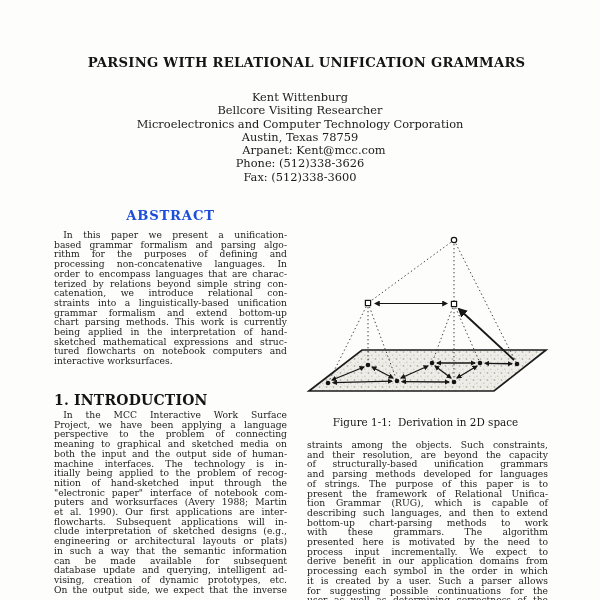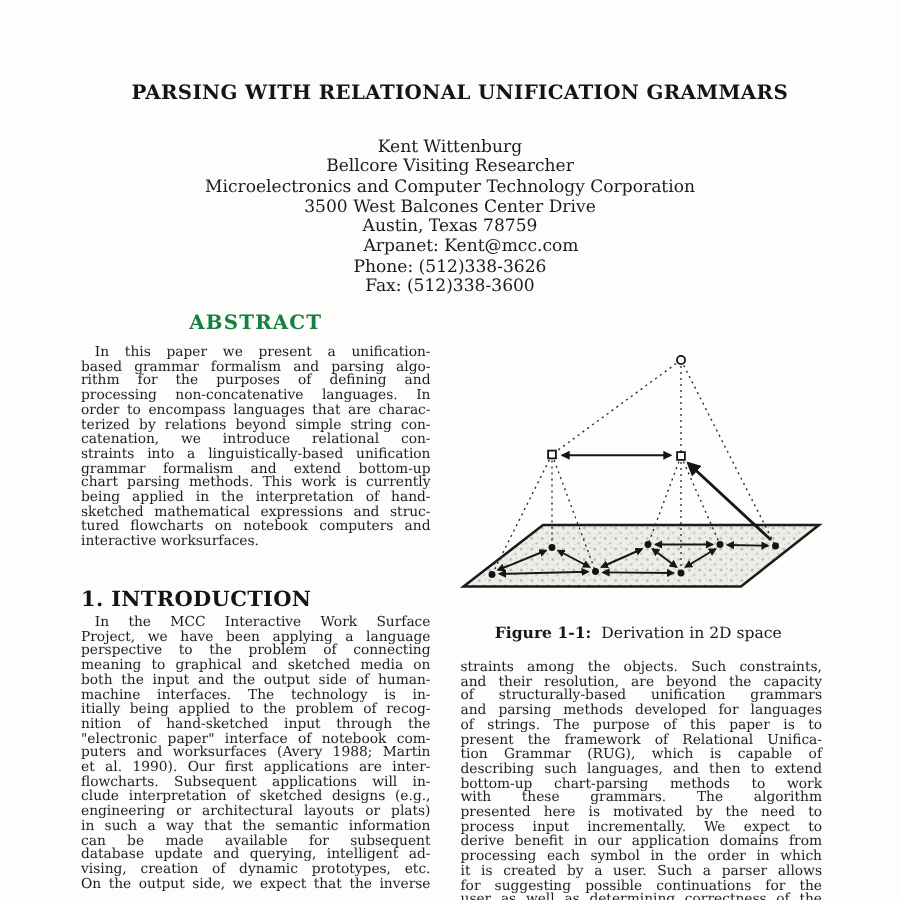--- a/index.html
+++ b/index.html
@@ -12,51 +12,50 @@
   .page-title{
     left:0;right:0;top:55px;text-align:center;
     font-size:13.2px;font-weight:700;letter-spacing:.25px;color:#141414;margin-left:13px;
   }
   .authors{
     left:0;right:0;top:91px;text-align:center;
     font-size:11.4px;line-height:13.3px;color:#1b1b1b;
   }
   .col-head-center{
     left:54px;width:233px;top:208px;text-align:center;
-    font-size:13.2px;font-weight:700;letter-spacing:.8px;color:#15803d;
+    font-size:13.2px;font-weight:700;letter-spacing:.8px;color:#1d4ed8;
   }
   .body-block{
     font-size:9.2px;line-height:9.7px;color:#1d1d1d;
   }
   .abstract-body{left:54px;width:233px;top:230px;}
   .intro-head{
     left:54px;top:392px;font-size:14px;font-weight:700;letter-spacing:.2px;color:#141414;
   }
   .intro-body{left:54px;width:233px;top:410px;}
   .right-body{left:307px;width:241px;top:440px;}
   .tl{text-align:justify;text-align-last:justify;white-space:normal;}
   .tl.end{text-align-last:auto;}
   .figure-wrap{left:304px;top:224px;width:245px;height:175px;}
   .figure-caption{
     left:303px;width:245px;top:416px;text-align:center;
     font-size:10.4px;color:#161616;
   }
-  .figure-caption b{font-weight:700;}
+  .figure-caption b{font-weight:400;}
   svg{display:block;}
 </style>
 </head>
 <body>
 
 <div class="abs page-title">PARSING WITH RELATIONAL UNIFICATION GRAMMARS</div>
 
 <div class="abs authors">
     <div class="tl end" style="text-align: center;">Kent Wittenburg</div>
     <div class="tl end" style="text-align: center;">Bellcore Visiting Researcher</div>
     <div class="tl end" style="text-align: center;">Microelectronics and Computer Technology Corporation</div>
-    <div class="tl end" style="text-align: center;">3500 West Balcones Center Drive</div>
     <div class="tl end" style="text-align: center;">Austin, Texas 78759</div>
     <div class="tl end" style="text-align: center; padding-left: 28px;">Arpanet: Kent@mcc.com</div>
     <div class="tl end" style="text-align: center;">Phone: (512)338-3626</div>
     <div class="tl end" style="text-align: center;">Fax: (512)338-3600</div>
   </div>
 
 <div class="abs col-head-center">ABSTRACT</div>
 <div class="abs body-block abstract-body">
     <div class="tl"> In this paper we present a unification-</div>
     <div class="tl">based grammar formalism and parsing algo-</div>

